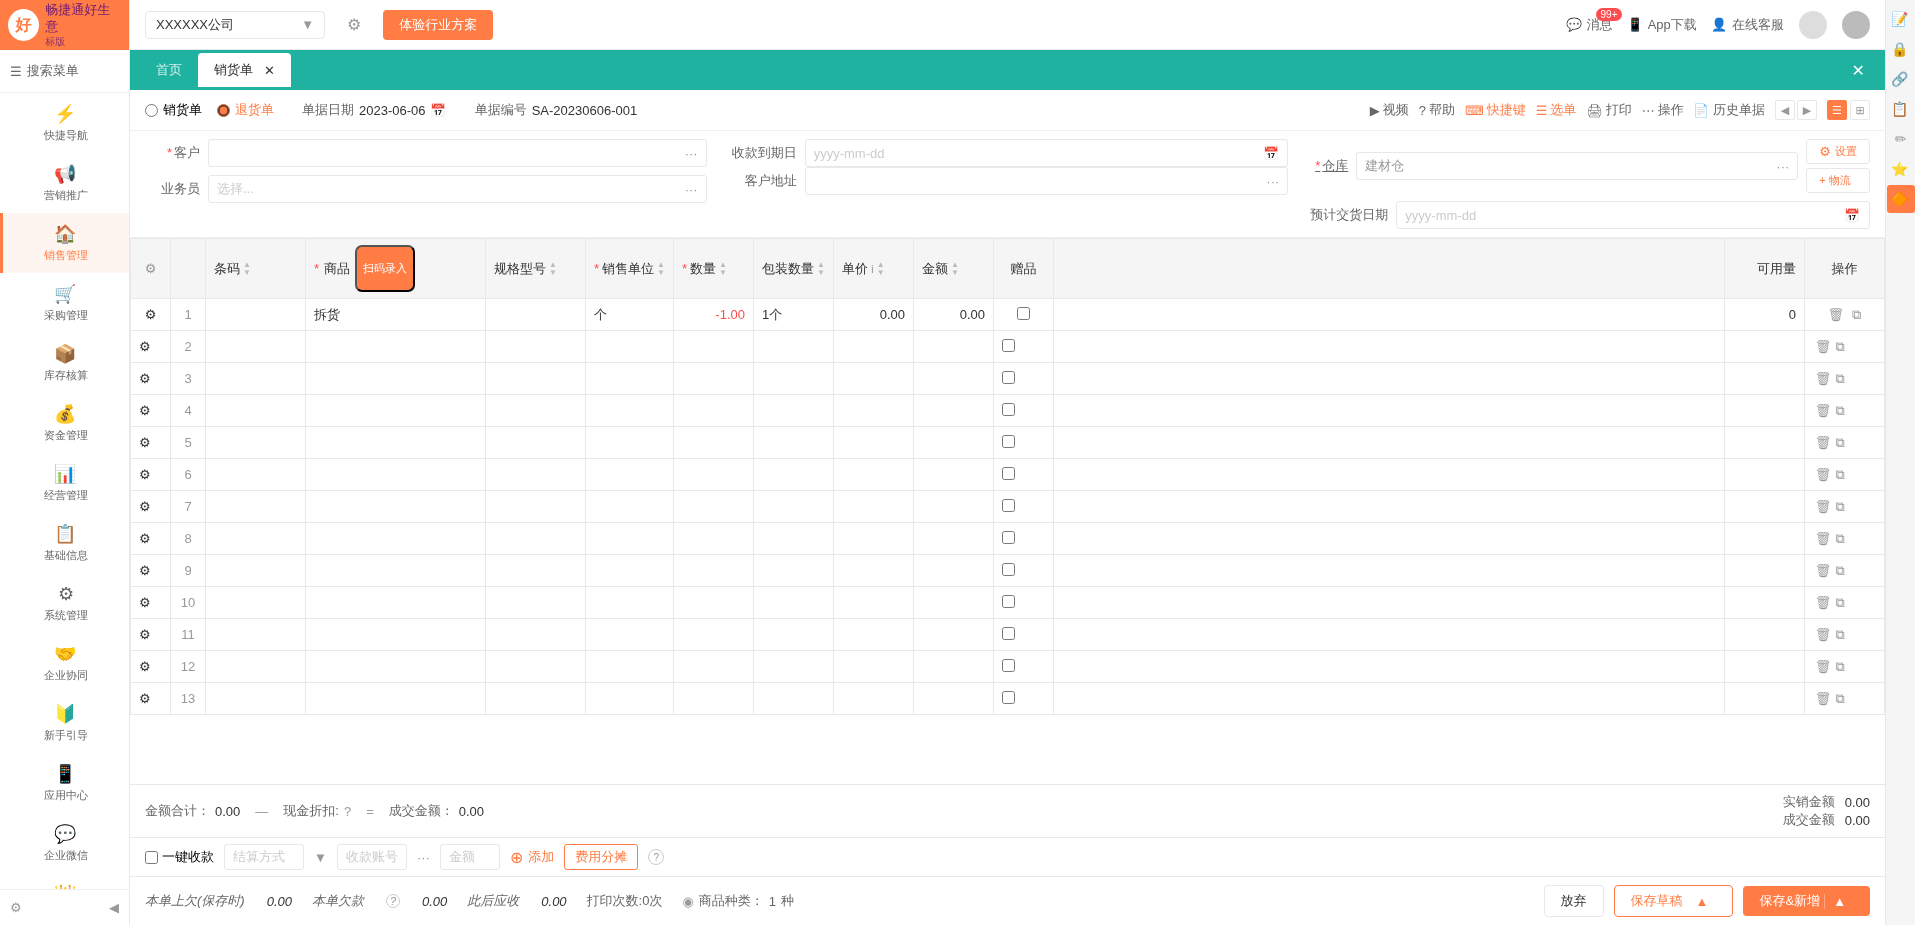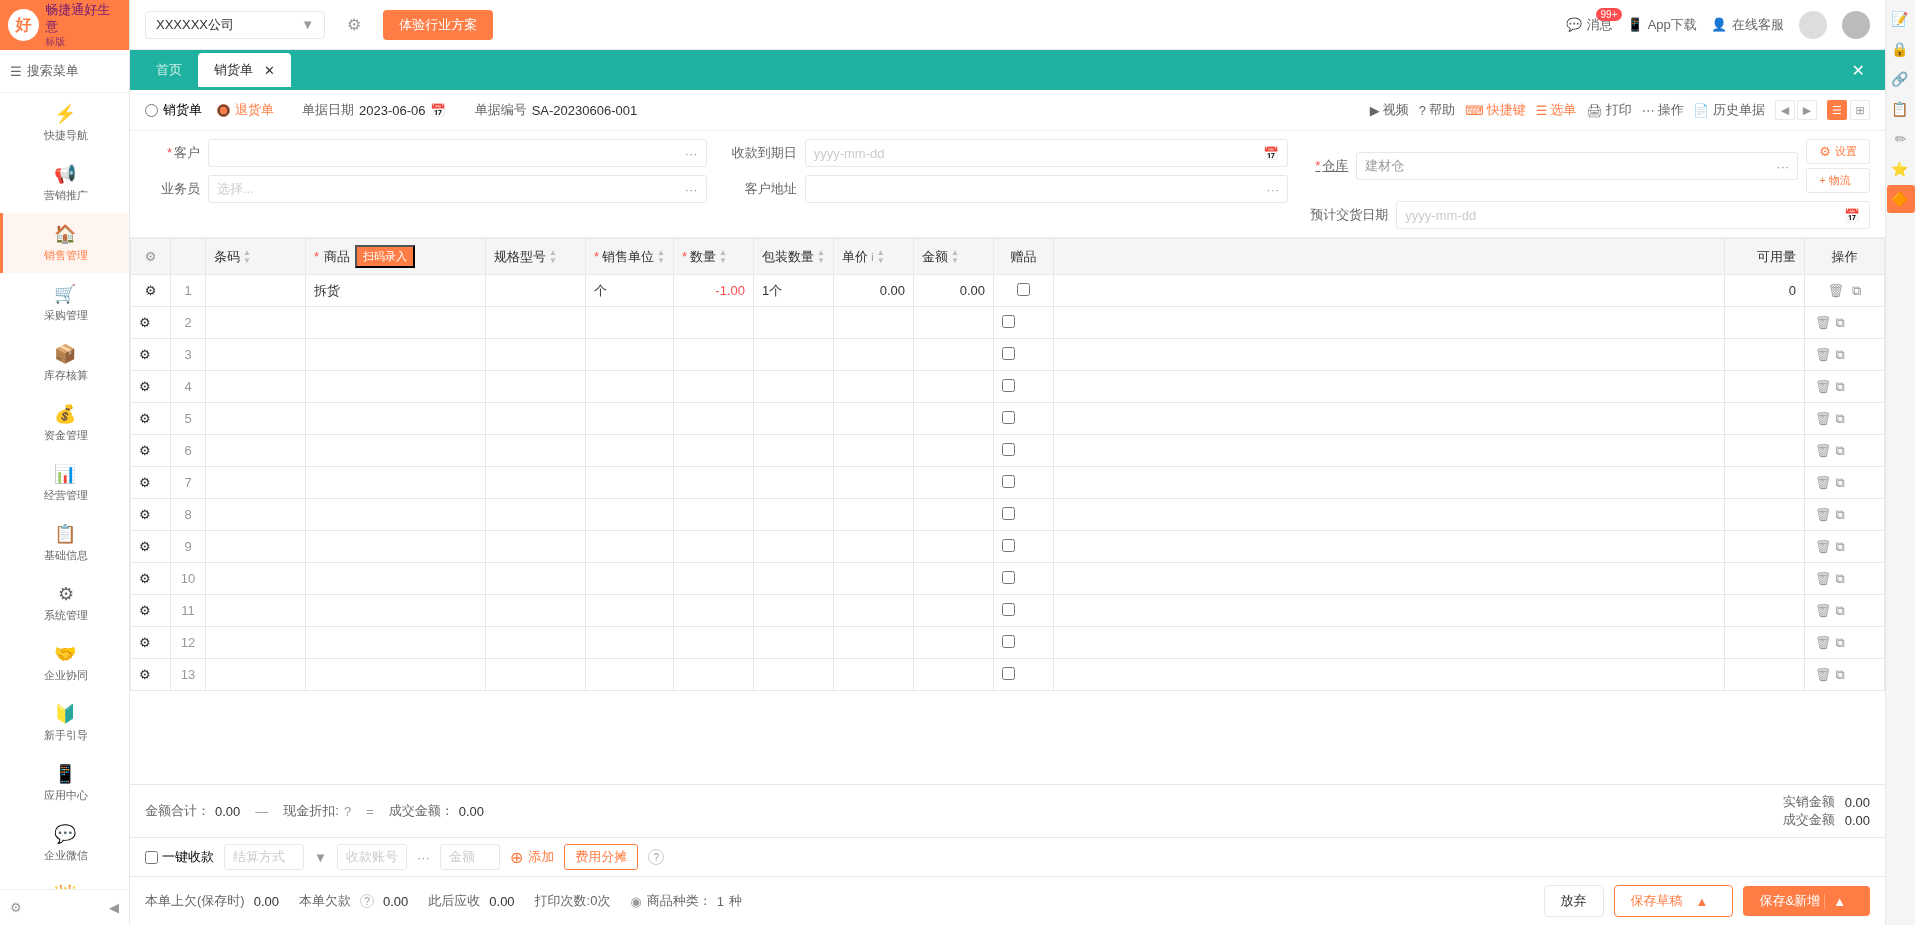--- a/index.html
+++ b/index.html
@@ -67,21 +67,21 @@
 
     
     .table-wrapper { flex: 1; overflow: auto; }
     table { width: 100%; border-collapse: collapse; }
     table th { background: #f5f5f5; border: 1px solid #e8e8e8; padding: 6px 8px; text-align: left; color: #333; font-weight: 500; white-space: nowrap; position: sticky; top: 0; z-index: 1; }
     table td { border: 1px solid #e8e8e8; padding: 5px 8px; color: #333; white-space: nowrap; height: 32px; }
     .col-settings { width: 40px; text-align: center; }
     .col-num { width: 35px; text-align: center; color: #999; }
     .col-barcode { width: 100px; }
     .col-product { width: 180px; }
-    .col-scan { background: #ff7d45; color: #fff; border-radius: 0; padding: 2px 6px; font-size: 11px; cursor: pointer; }
+    .col-scan { background: #ff7d45; color: #fff; border-radius: 7px; padding: 14px 6px; font-size: 11px; cursor: pointer; }
     .col-spec { width: 100px; }
     .col-unit { width: 80px; }
     .col-qty { width: 80px; text-align: right; }
     .col-pkg { width: 80px; }
     .col-price { width: 80px; text-align: right; }
     .col-amount { width: 80px; text-align: right; }
     .col-gift { width: 60px; text-align: center; }
     .col-available { width: 80px; text-align: right; }
     .col-ops { width: 80px; text-align: center; }
     .qty-negative { color: #ff4d4f; }
@@ -103,21 +103,21 @@
     .payment-row { border-top: 1px solid #e8e8e8; padding: 6px 15px; display: flex; align-items: center; gap: 10px; background: #fff; }
     .checkbox-item { display: flex; align-items: center; gap: 4px; cursor: pointer; }
     .select-field { border: 1px solid #e8e8e8; border-radius: 3px; padding: 3px 8px; color: #999; min-width: 80px; }
     .input-field { border: 1px solid #e8e8e8; border-radius: 3px; padding: 3px 8px; color: #999; min-width: 60px; }
     .expense-btn { background: #fff; border: 1px solid #ff7d45; color: #ff7d45; border-radius: 3px; padding: 3px 10px; cursor: pointer; }
     .help-icon { color: #999; cursor: pointer; }
 
     
     .status-bar { border-top: 1px solid #e8e8e8; padding: 8px 15px; background: #fff; display: flex; align-items: center; }
     .status-items { display: flex; align-items: center; gap: 20px; flex: 1; }
-    .status-item { display: flex; align-items: center; gap: 9px; }
+    .status-item { display: flex; align-items: center; gap: 22px; font-style: italic; }
     .status-label { color: #666; }
     .status-value { color: #333; font-weight: 500; }
     .print-count { color: #666; }
     .product-kind { display: flex; align-items: center; gap: 5px; color: #666; }
     .status-actions { display: flex; align-items: center; gap: 10px; margin-left: auto; }
     .btn-discard { border: 1px solid #e8e8e8; background: #fff; border-radius: 4px; padding: 6px 16px; cursor: pointer; color: #333; }
     .btn-save-draft { border: 1px solid #ff7d45; background: #fff; color: #ff7d45; border-radius: 4px; padding: 6px 16px; cursor: pointer; display: flex; align-items: center; gap: 4px; }
     .btn-save-new { background: #ff7d45; color: #fff; border: none; border-radius: 4px; padding: 6px 16px; cursor: pointer; display: flex; align-items: center; gap: 4px; }
     .btn-chevron { padding: 0 8px; border-left: 1px solid rgba(255,255,255,0.3); }
 
@@ -328,21 +328,21 @@
         </div>
         <div class="field-row">
           <span class="field-label" style="min-width:55px;">业务员</span>
           <div class="field-input" style="flex:1;">
             <span style="color:#ccc;">选择...</span>
             <span class="dots">···</span>
           </div>
         </div>
       </div>
 
-      <div style="flex:1;display:flex;flex-direction:column;gap:8px;">
+      <div style="flex:1;display:flex;flex-direction:column;">
         <div class="field-row">
           <span class="field-label" style="min-width:70px;">收款到期日</span>
           <div class="field-input" style="flex:1;">
             <span style="color:#ccc;">yyyy-mm-dd</span>
             <span style="color:#999;">📅</span>
           </div>
         </div>
         <div class="field-row">
           <span class="field-label" style="min-width:70px;">客户地址</span>
           <div class="field-input" style="flex:1;">

